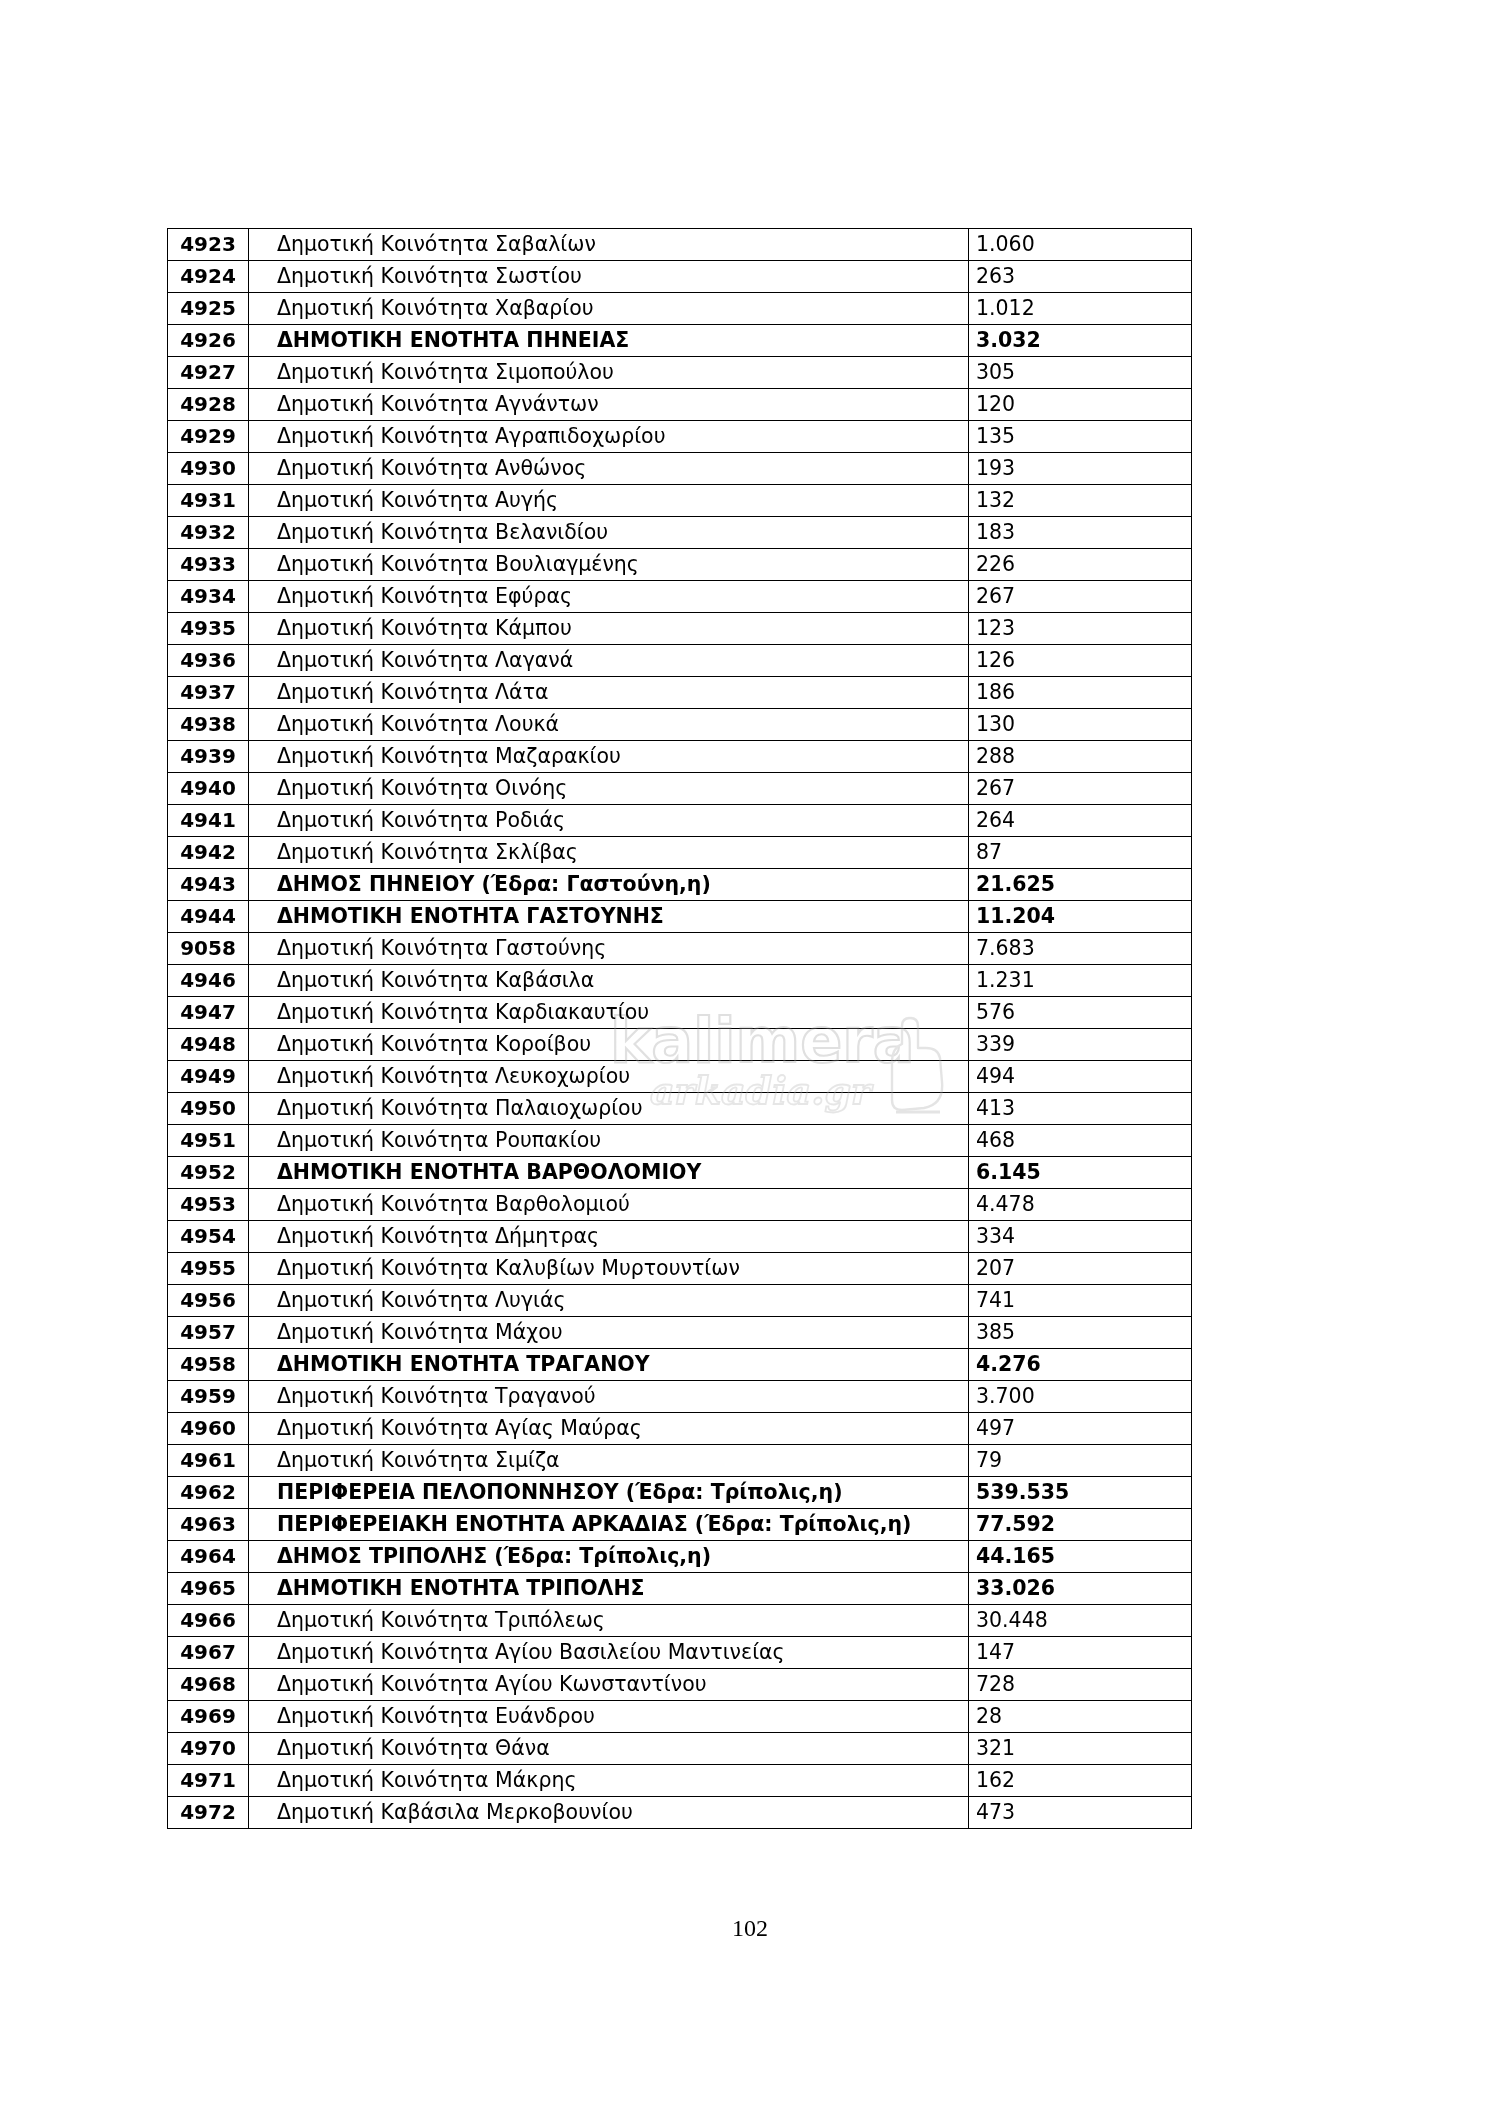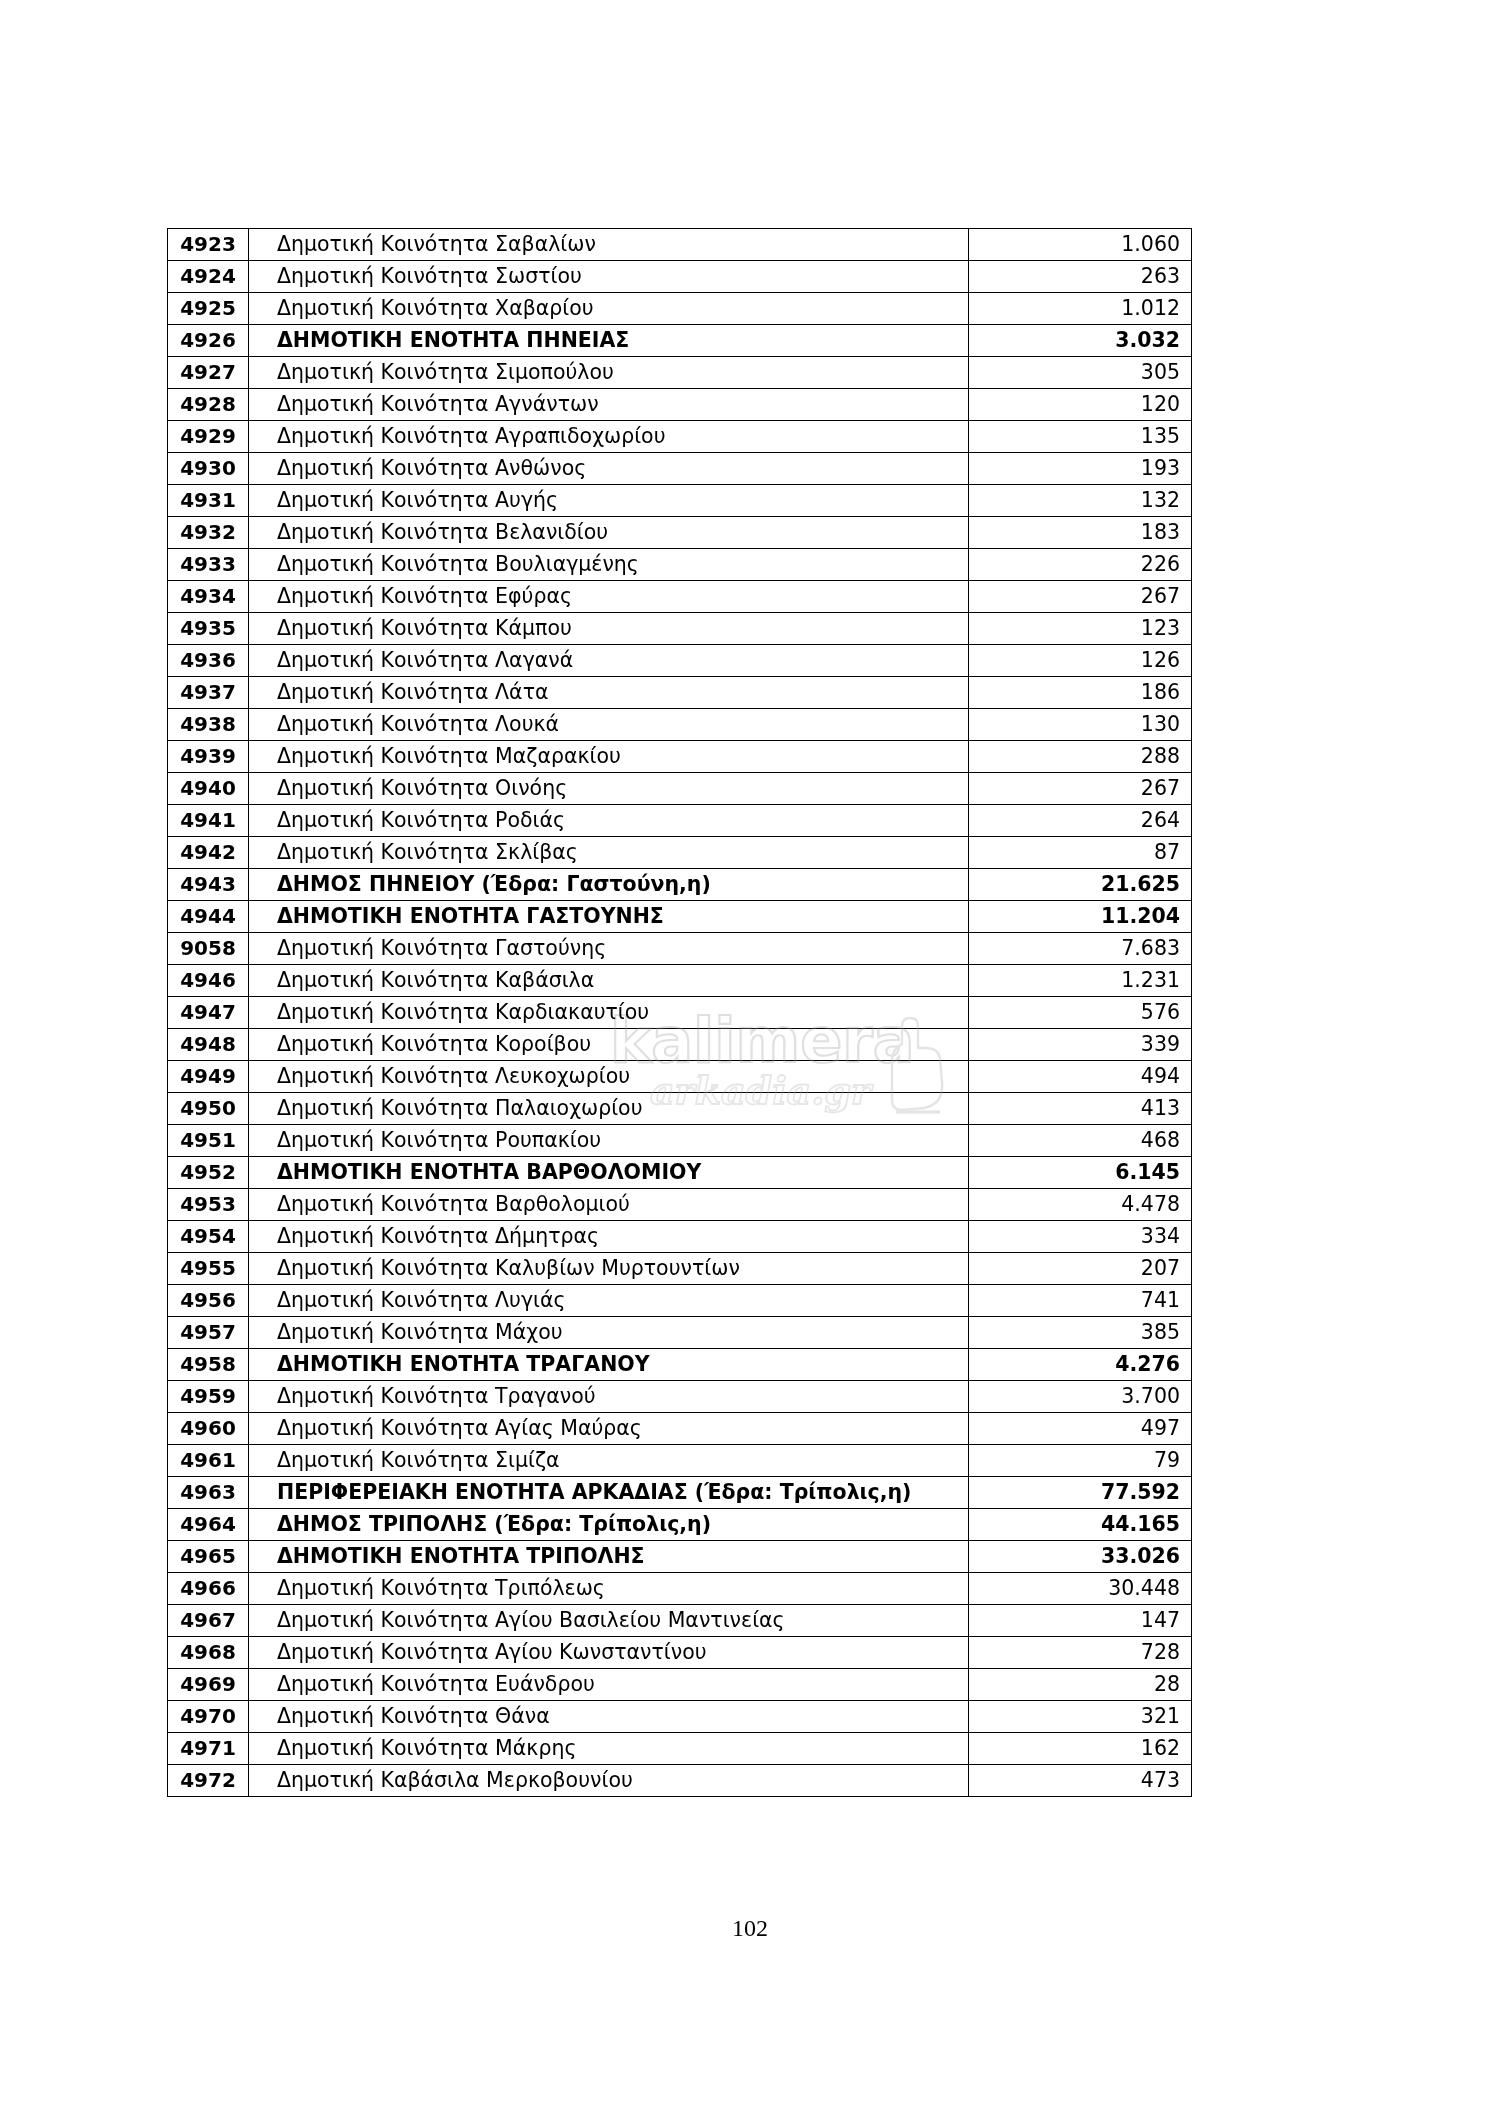--- a/index.html
+++ b/index.html
@@ -68,21 +68,20 @@
     text-align: center;
     font-weight: bold;
     font-size: 20px;
     padding: 0 4px;
   }
   #census-table td.cell-name {
     text-align: left;
     padding-left: 28px;
   }
   #census-table td.cell-value {
-    text-align: right;
     padding-right: 11px;
   }
 
   tr.is-bold td.cell-name,
   tr.is-bold td.cell-value {
     font-weight: bold;
   }
 
   
   #page-number {
@@ -308,20 +307,25 @@
           <td class="cell-id">4960</td>
           <td class="cell-name">Δημοτική Κοινότητα Αγίας Μαύρας</td>
           <td class="cell-value">497</td>
         </tr>
         <tr>
           <td class="cell-id">4961</td>
           <td class="cell-name">Δημοτική Κοινότητα Σιμίζα</td>
           <td class="cell-value">79</td>
         </tr>
         <tr class="is-bold">
+          <td class="cell-id">4962</td>
+          <td class="cell-name">ΠΕΡΙΦΕΡΕΙΑ ΠΕΛΟΠΟΝΝΗΣΟΥ (Έδρα: Τρίπολις,η)</td>
+          <td class="cell-value">539.535</td>
+        </tr>
+        <tr class="is-bold">
           <td class="cell-id">4963</td>
           <td class="cell-name">ΠΕΡΙΦΕΡΕΙΑΚΗ ΕΝΟΤΗΤΑ ΑΡΚΑΔΙΑΣ (Έδρα: Τρίπολις,η)</td>
           <td class="cell-value">77.592</td>
         </tr>
         <tr class="is-bold">
           <td class="cell-id">4964</td>
           <td class="cell-name">ΔΗΜΟΣ ΤΡΙΠΟΛΗΣ (Έδρα: Τρίπολις,η)</td>
           <td class="cell-value">44.165</td>
         </tr>
         <tr class="is-bold">

